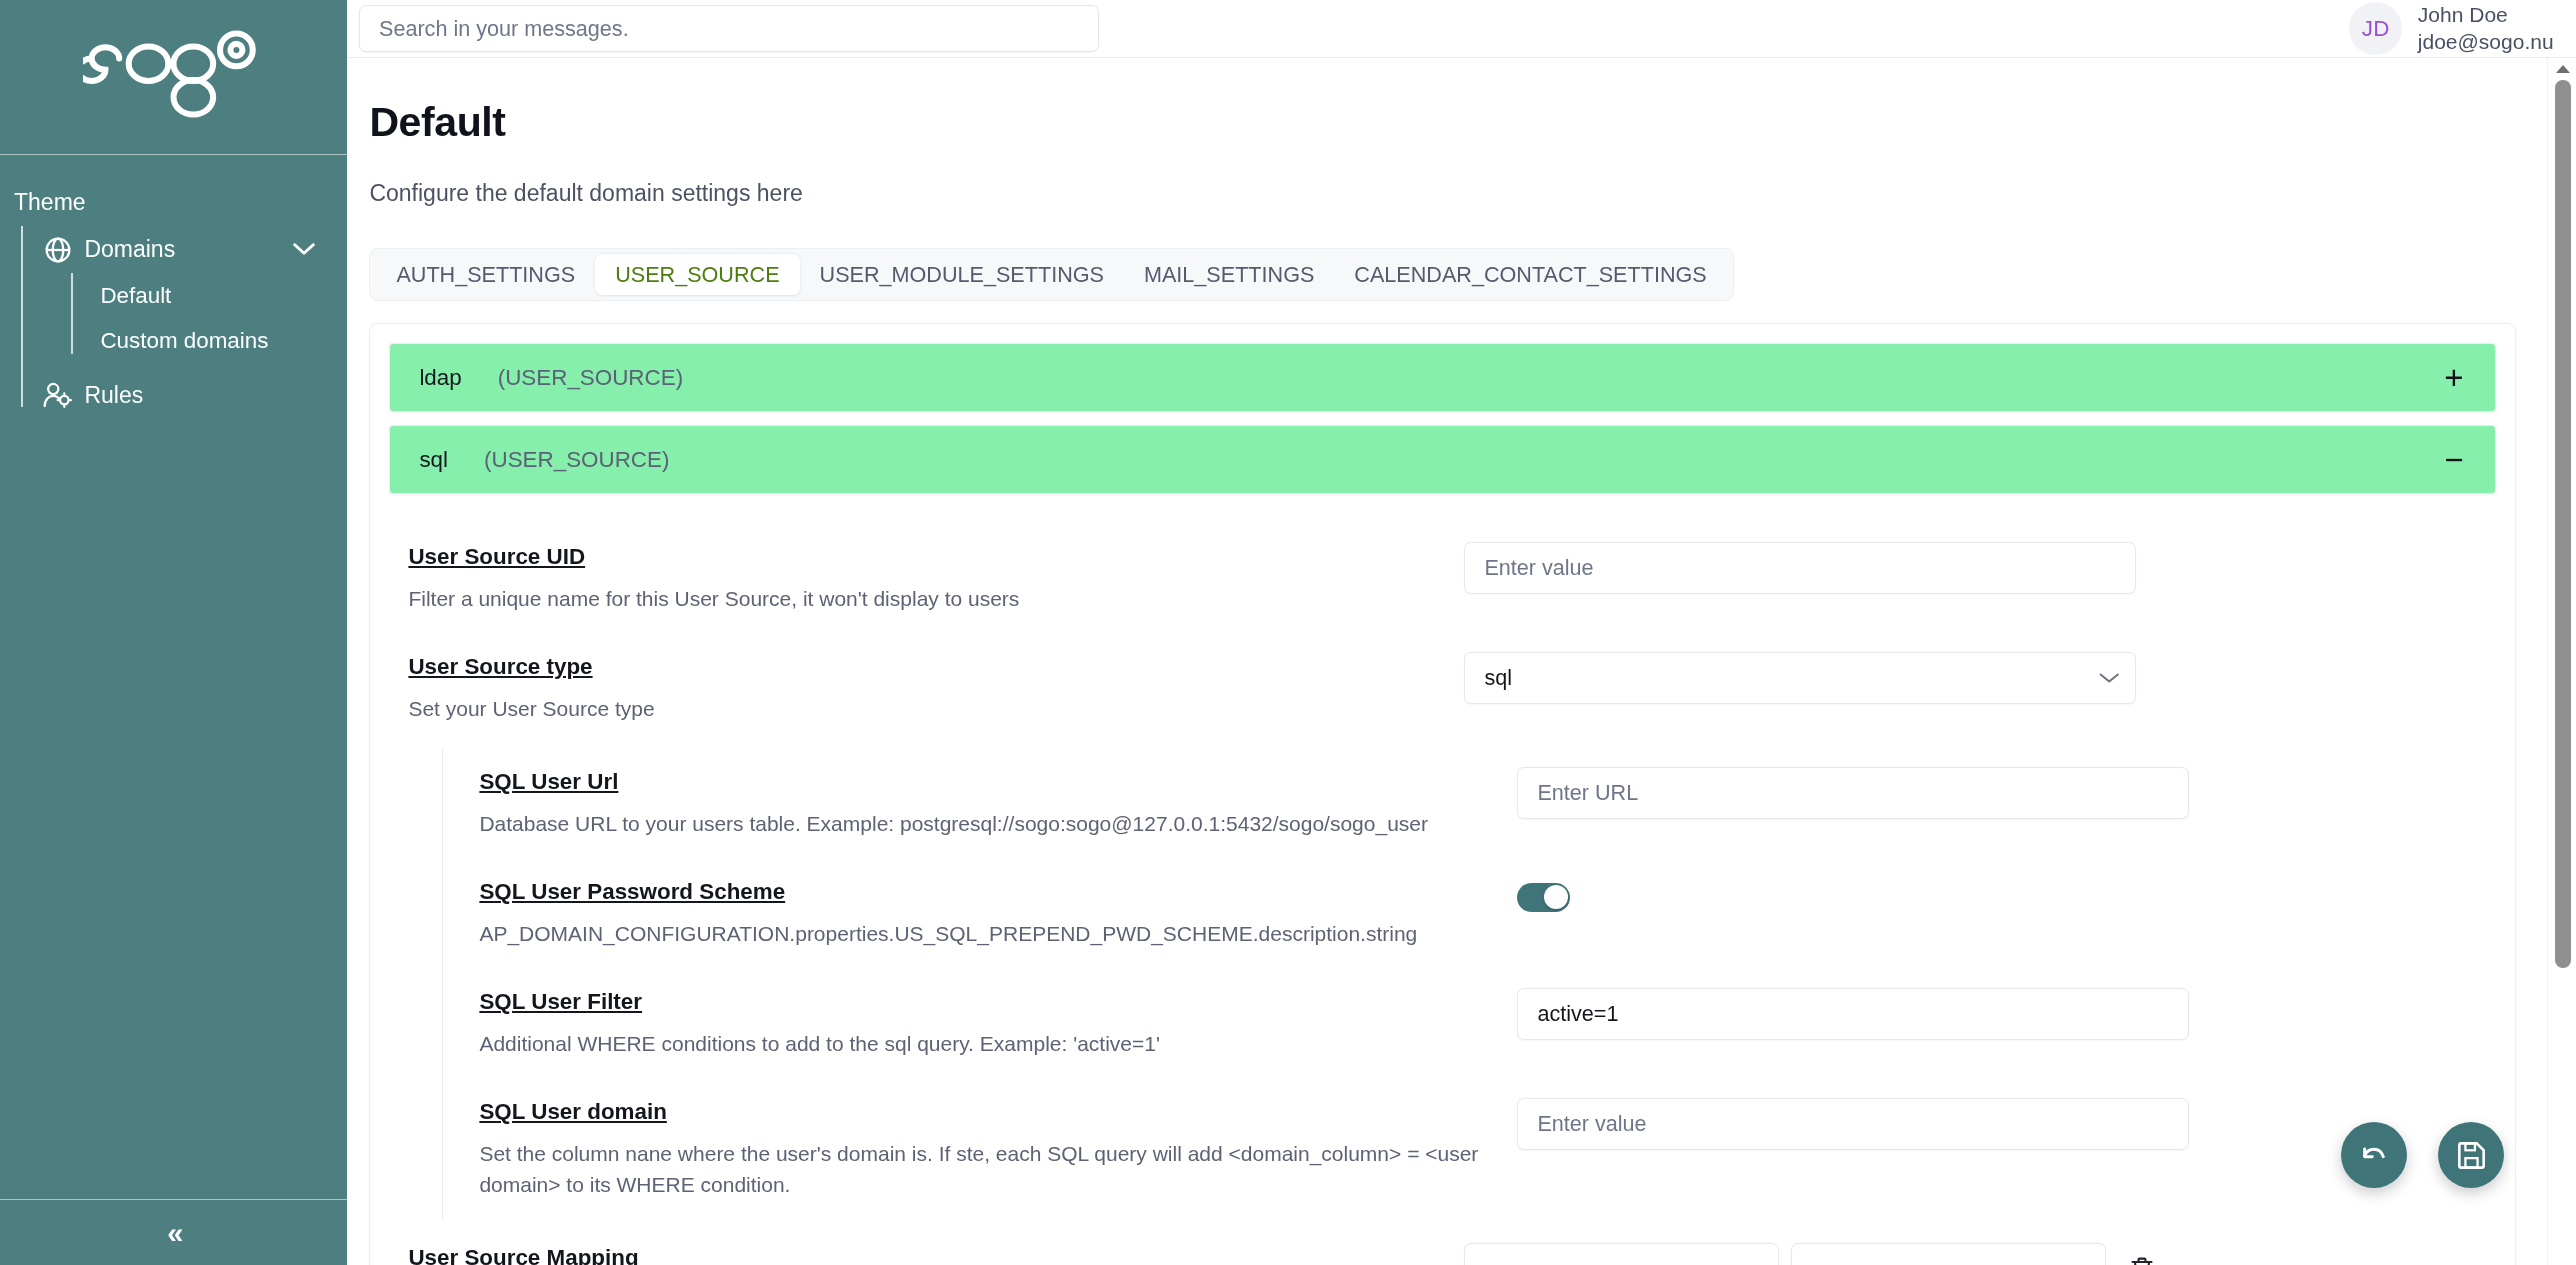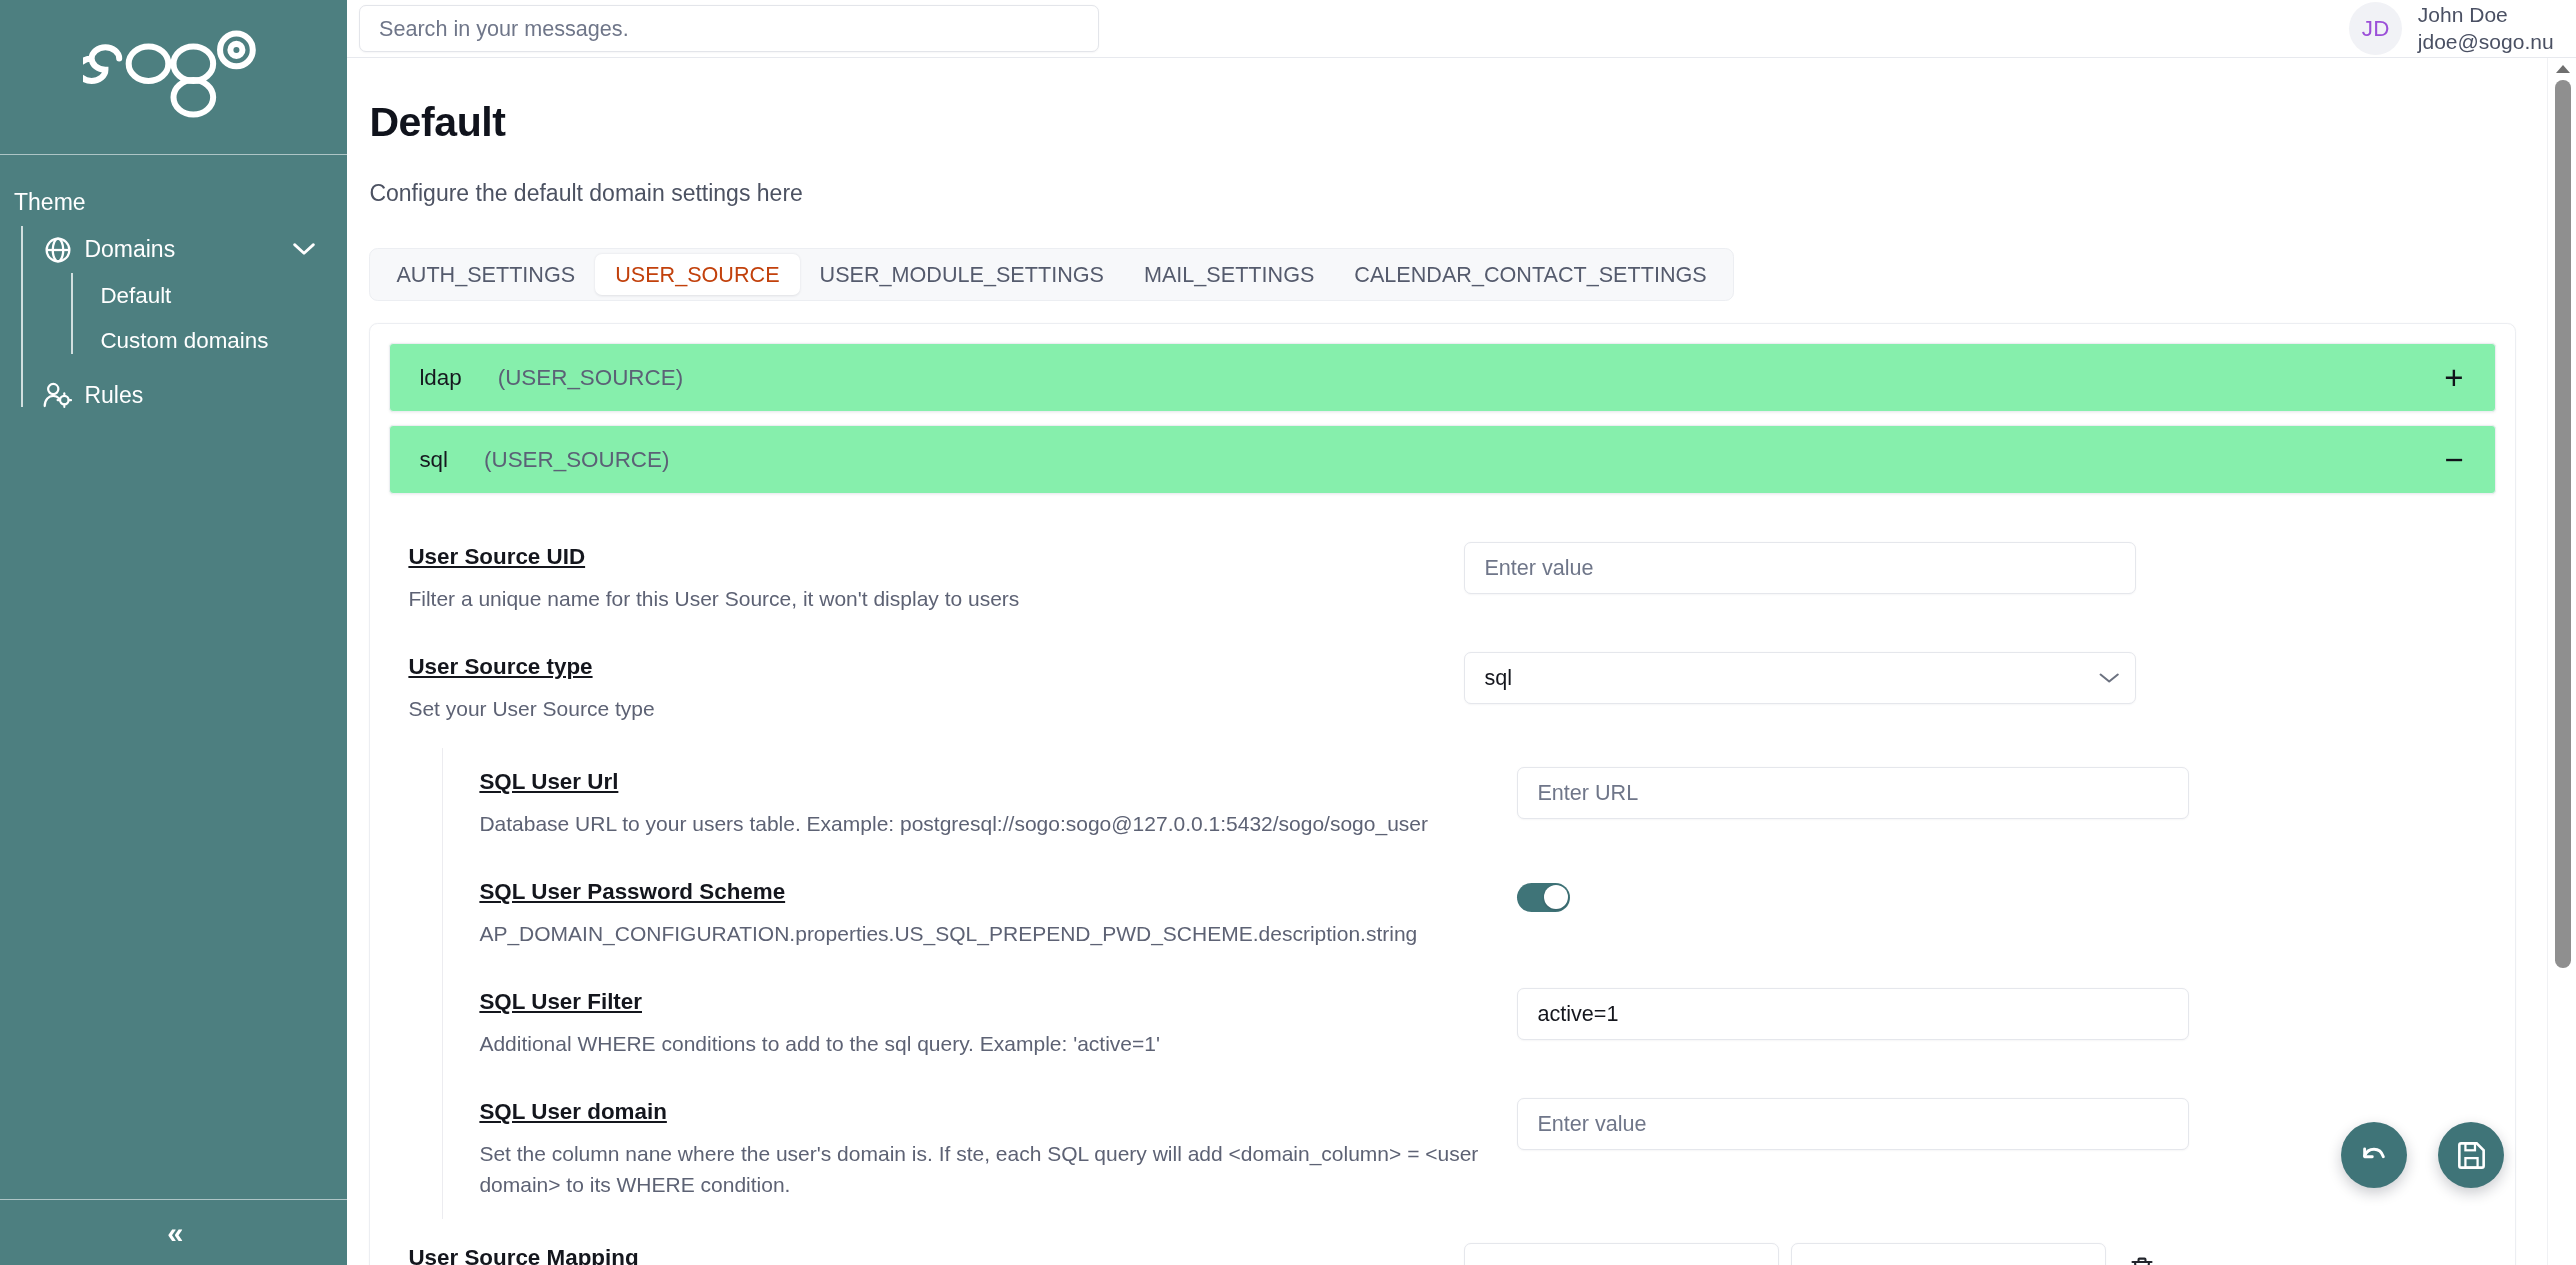--- a/index.html
+++ b/index.html
@@ -104,21 +104,21 @@
     display: inline-flex; align-items: center;
     background: #f7f8fa; border: 0.9px solid #eceef2; border-radius: 8.6px;
     padding: 6px;
     height: 53px;
   }
   .tab {
     height: 41px; display: flex; align-items: center;
     padding: 0 20px; font-size: 21.6px; color: #555b6d;
     border-radius: 7px; cursor: pointer; white-space: nowrap;
   }
-  .tab.active { background: #ffffff; color: #c2410c; box-shadow: 0 0.9px 2.6px rgba(16,24,40,.10); }
+  .tab.active { background: #ffffff; color: #4d7c0f; box-shadow: 0 0.9px 2.6px rgba(16,24,40,.10); }
 
   .panel {
     margin-top: 22.4px; margin-right: 60px;
     border: 0.9px solid #eceef2; border-radius: 8.6px;
     background: #fff;
     box-shadow: 0 0.9px 1.7px rgba(16,24,40,.04);
     overflow: hidden;
     padding: 19px 19px 34px 19px;
   }
 

